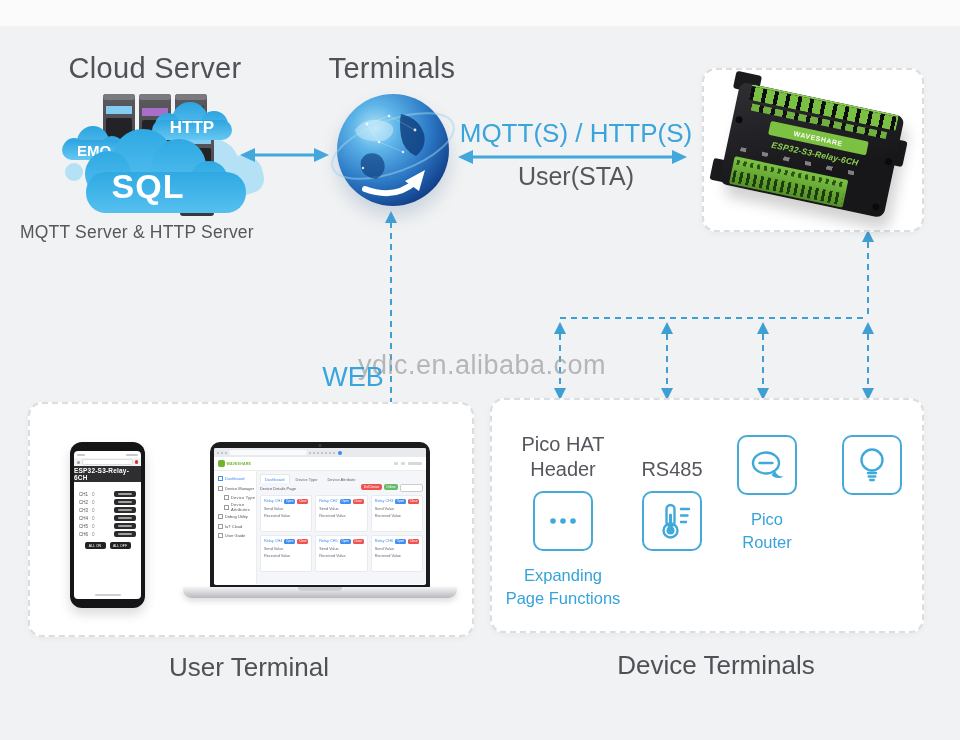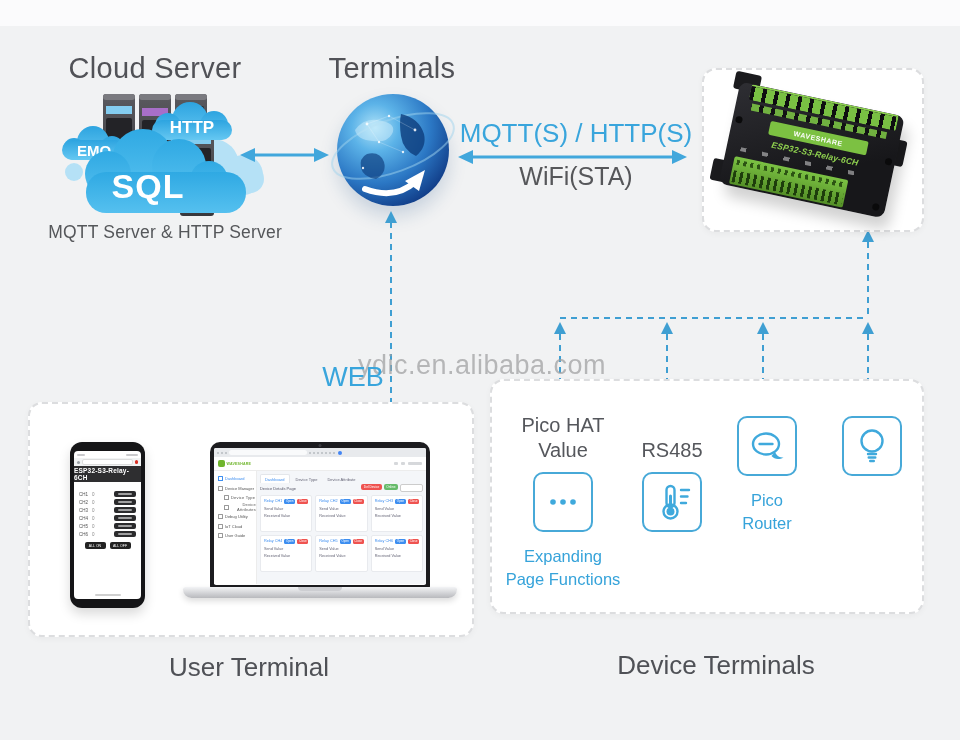--- a/index.html
+++ b/index.html
@@ -2,21 +2,21 @@
 <html><head>
 <meta charset="utf-8">
 <style>
   html,body{margin:0;padding:0}
   body{width:960px;height:740px;position:relative;overflow:hidden;
        background:#f1f2f3;font-family:"Liberation Sans",sans-serif;}
   .abs{position:absolute}
   .band{position:absolute;left:0;top:0;width:960px;height:26px;background:#fbfbfc}
   .h1{font-size:29px;color:#515257;font-weight:500;text-align:center;letter-spacing:.3px}
   .caption{font-size:26px;color:#4f5156;font-weight:500;text-align:center}
-  .sub{font-size:17.5px;color:#55575a;text-align:right;letter-spacing:.2px}
+  .sub{font-size:17.5px;color:#55575a;text-align:left;letter-spacing:.2px}
   .lbl-blue{font-size:26px;color:#39a5dc;font-weight:500;text-align:center}
   .lbl-gray{font-size:25px;color:#56575a;font-weight:500;text-align:center}
   .web{font-size:27px;color:#39a5dc;font-weight:500}
   .wm{font-size:27px;color:#9f9fa1;opacity:.72;letter-spacing:.5px;text-align:center}
   .dashbox{position:absolute;background:#fff;border:2px dashed #dcdddf;border-radius:14px;
            box-shadow:0 2px 6px rgba(0,0,0,.04)}
   svg{display:block}
   .overlay{position:absolute;left:0;top:0;pointer-events:none}
 
   
@@ -268,21 +268,21 @@
     <polygon points="763,322 757,334 769,334"></polygon>
       <polygon points="868,322 862,334 874,334"></polygon>
     <polygon points="560,400 554,388 566,388"></polygon>
       <polygon points="667,400 661,388 673,388"></polygon>
     <polygon points="763,400 757,388 769,388"></polygon>
       <polygon points="868,400 862,388 874,388"></polygon>
   </g>
 </svg>
 
 <div class="abs lbl-blue" style="left:455px;top:118px;width:242px">MQTT(S) / HTTP(S)</div>
-<div class="abs lbl-gray" style="left:455px;top:162px;width:242px">WiFi(STA)</div>
+<div class="abs lbl-gray" style="left:455px;top:162px;width:242px">User(STA)</div>
 <div class="abs wm" style="left:352px;top:350px;width:260px;z-index:3">ydic.en.alibaba.com</div>
 <div class="abs web" style="left:318px;top:362px;width:70px;text-align:center;z-index:4">WEB</div>
 
 <div class="dashbox" style="left:702px;top:68px;width:218px;height:160px">
   <div class="module">
     <div class="mod-ear" style="left:-2px;top:-4px;width:26px;height:18px"></div>
     <div class="mod-ear" style="right:-4px;top:30px;width:18px;height:26px"></div>
     <div class="mod-ear" style="left:-6px;bottom:6px;width:16px;height:22px"></div>
     <div class="mod-body">
       <div class="mod-hole" style="left:3px;top:34px"></div>
@@ -494,25 +494,25 @@
           </div>
         </div>
       </div>
     </div>
   </div>
 </div>
 <div class="lap-base">
   <div class="lap-notch"></div>
 </div>
 
-<div class="dashbox" style="left:490px;top:379px;width:430px;height:231px">
+<div class="dashbox" style="left:490px;top:398px;width:430px;height:231px">
   <div class="dt-col" style="left:13px">
     <div class="dt-head">
         <span>Pico HAT</span>
-        <span>Value</span>
+        <span>Header</span>
       </div>
     <div class="dt-iconbox">
       <svg width="44" height="44" viewBox="0 0 44 44">
         <g fill="#3fa9dc">
             <circle cx="12" cy="22" r="2.8"></circle>
             <circle cx="22" cy="22" r="2.8"></circle>
             <circle cx="32" cy="22" r="2.8"></circle>
           </g>
       </svg>
     </div>

